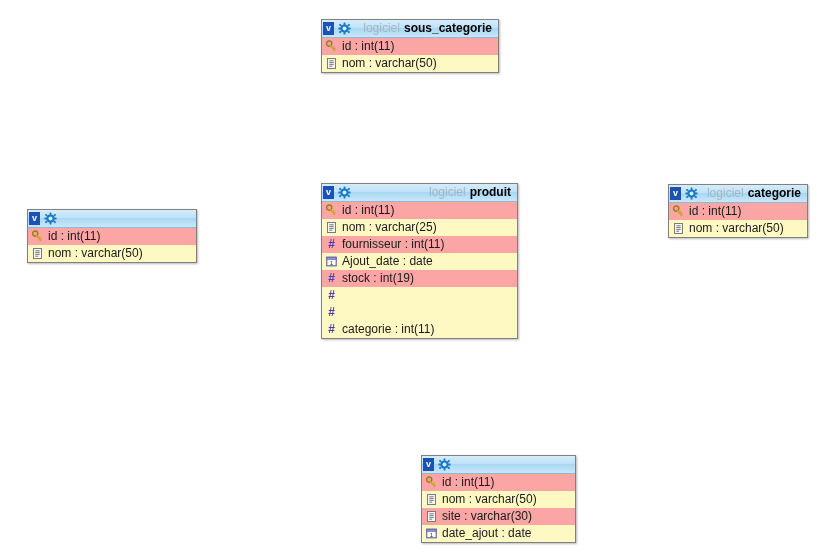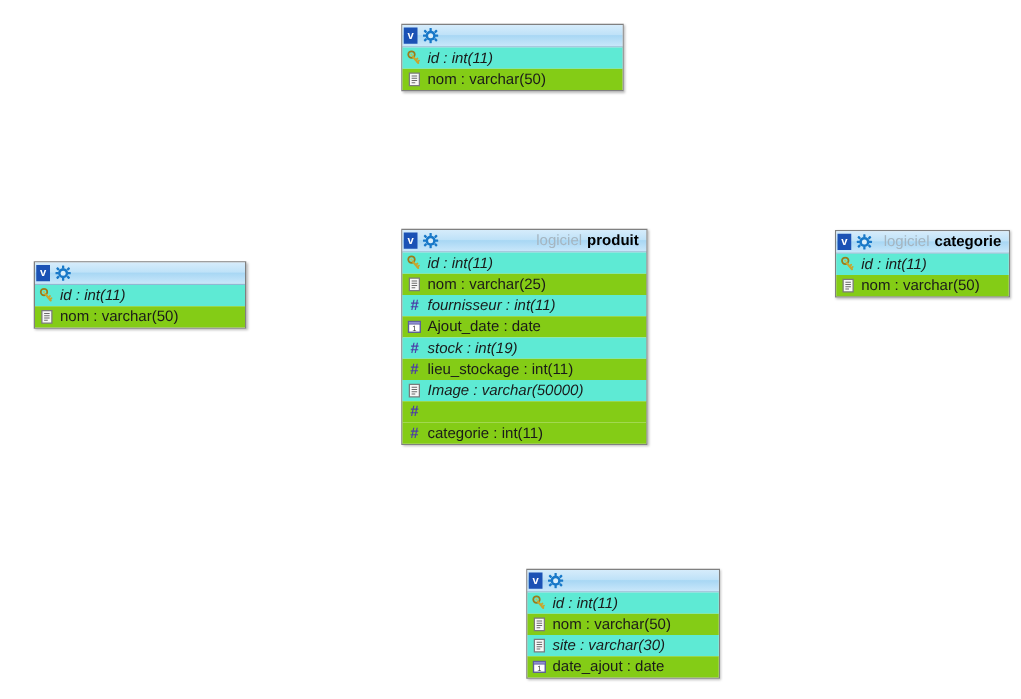--- a/index.html
+++ b/index.html
@@ -103,22 +103,22 @@
     line-height: 17px;
     display: flex;
     align-items: center;
     padding-left: 3px;
     white-space: nowrap;
     overflow: hidden;
     font-size: 12px;
     color: #1a1a1a;
     cursor: pointer;
   }
-  .tbl-row.odd  { background: #5eead4; font-style: italic; }
-  .tbl-row.even { background: #84cc16; }
+  .tbl-row.odd  { background: #fca5a5; }
+  .tbl-row.even { background: #fef9c3; }
 
   .row-icon {
     width: 13px;
     height: 13px;
     flex: 0 0 13px;
     margin-right: 4px;
     position: relative;
     display: inline-block;
   }
   .row-icon svg { display: block; }
@@ -152,20 +152,21 @@
                 <rect x="1.4" y="1.9" width="1.8" height="2.4" rx="0.4" transform="rotate(-45 2.3 3.1)"></rect>
                 <rect x="9.8" y="8.7" width="1.8" height="2.4" rx="0.4" transform="rotate(-45 10.7 9.9)"></rect>
                 <rect x="9.8" y="1.9" width="1.8" height="2.4" rx="0.4" transform="rotate(45 10.7 3.1)"></rect>
                 <rect x="1.4" y="8.7" width="1.8" height="2.4" rx="0.4" transform="rotate(45 2.3 9.9)"></rect>
               </g>
               <circle cx="6.5" cy="6.5" r="4.0" fill="#1878c8"></circle>
               <circle cx="6.5" cy="6.5" r="2.0" fill="#d9eefb"></circle>
             </svg>
           </span>
         </span>
+        <span class="hdr-title"><span class="hdr-db">logiciel</span><span class="hdr-name">sous_categorie</span></span>
       </div>
       <div class="tbl-rows">
         <div class="tbl-row odd">
           <span class="row-icon key">
             <svg width="13" height="13" viewBox="0 0 13 13">
               <circle cx="4.2" cy="3.6" r="2.6" fill="none" stroke="#9c7b19" stroke-width="1.4"></circle>
               <circle cx="4.2" cy="3.6" r="0.8" fill="#d9b63c"></circle>
               <path d="M5.2 5.2 L9.6 10.4" stroke="#c9a62e" stroke-width="1.6" stroke-linecap="round"></path>
               <path d="M7.6 8.0 L9.0 6.8" stroke="#c9a62e" stroke-width="1.4" stroke-linecap="round"></path>
               <path d="M8.9 9.6 L10.2 8.5" stroke="#c9a62e" stroke-width="1.4" stroke-linecap="round"></path>
@@ -248,33 +249,20 @@
             </svg>
           </span>
           <span class="row-label">Ajout_date : date</span>
         </div>
         <div class="tbl-row odd">
           <span class="row-icon hash">#</span>
           <span class="row-label">stock : int(19)</span>
         </div>
         <div class="tbl-row even">
           <span class="row-icon hash">#</span>
-          <span class="row-label">lieu_stockage : int(11)</span>
-        </div>
-        <div class="tbl-row odd">
-          <span class="row-icon varchar">
-            <svg width="13" height="13" viewBox="0 0 13 13">
-              <rect x="2.5" y="1.5" width="8" height="10" fill="#f7f7f7" stroke="#7b7b7b" stroke-width="1"></rect>
-              <line x1="4.3" y1="3.8" x2="8.7" y2="3.8" stroke="#6b6b6b" stroke-width="0.9"></line>
-              <line x1="4.3" y1="5.6" x2="8.7" y2="5.6" stroke="#6b6b6b" stroke-width="0.9"></line>
-              <line x1="4.3" y1="7.4" x2="8.7" y2="7.4" stroke="#6b6b6b" stroke-width="0.9"></line>
-              <line x1="4.3" y1="9.2" x2="7.2" y2="9.2" stroke="#6b6b6b" stroke-width="0.9"></line>
-            </svg>
-          </span>
-          <span class="row-label">Image : varchar(50000)</span>
         </div>
         <div class="tbl-row even">
           <span class="row-icon hash">#</span>
         </div>
         <div class="tbl-row even">
           <span class="row-icon hash">#</span>
           <span class="row-label">categorie : int(11)</span>
         </div>
       </div>
     </div>

